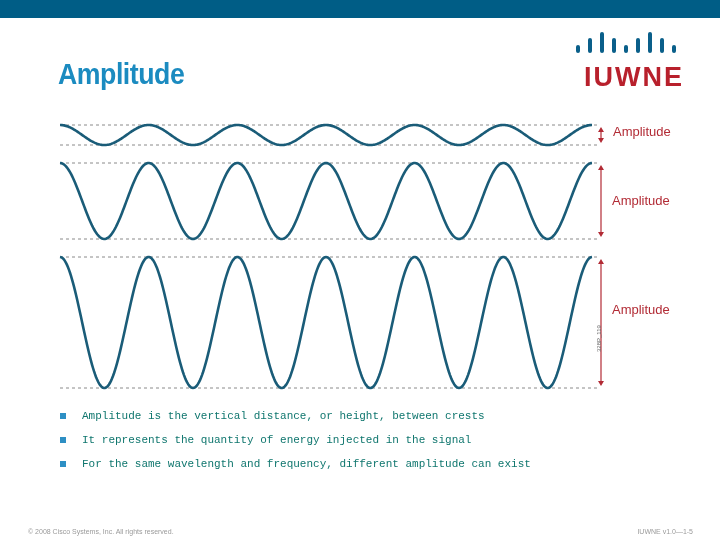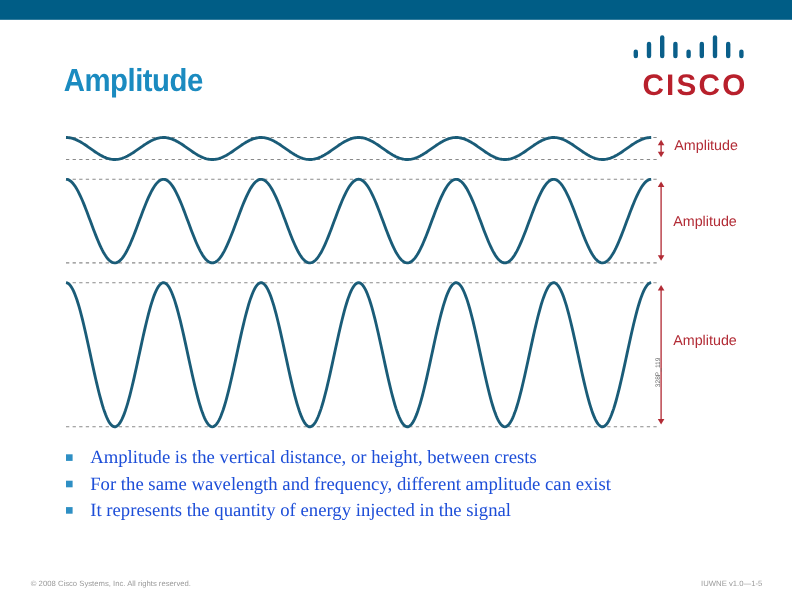--- a/index.html
+++ b/index.html
@@ -27,21 +27,21 @@
     font-family: "Liberation Sans", sans-serif;
   }
   .fig-id {
     position: absolute; left: 596px; top: 352px; font-size: 6px; color: #666;
     transform: rotate(-90deg); transform-origin: left top;
     font-family: "Liberation Sans", sans-serif;
   }
   .bullets { position: absolute; left: 58px; top: 405px; margin: 0; padding: 0; list-style: none; }
   .bullets li {
     position: relative; padding-left: 24px; height: 24px; line-height: 22px;
-    font-size: 17px; color: #1d4ed8; font-family: Liberation Serif, serif;
+    font-size: 11px; color: #0f766e; font-family: Liberation Mono, monospace;
     white-space: nowrap;
   }
   .bullet-sq {
     position: absolute; left: 2px; top: 8px; width: 6px; height: 6px; background: #2e8fc4;
   }
   .footer-left {
     position: absolute; left: 28px; top: 528px; font-size: 7px; color: #9a9a9a;
     font-family: "Liberation Sans", sans-serif;
   }
   .footer-right {
@@ -63,21 +63,21 @@
       <rect x="18" y="8" width="4" height="15" rx="2"></rect>
       <rect x="30" y="2" width="4" height="21" rx="2"></rect>
       <rect x="42" y="8" width="4" height="15" rx="2"></rect>
       <rect x="54" y="15" width="4" height="8" rx="2"></rect>
       <rect x="66" y="8" width="4" height="15" rx="2"></rect>
       <rect x="78" y="2" width="4" height="21" rx="2"></rect>
       <rect x="90" y="8" width="4" height="15" rx="2"></rect>
       <rect x="102" y="15" width="4" height="8" rx="2"></rect>
     </g>
   </svg>
-  <div class="logo-text">CISCO</div>
+  <div class="logo-text">IUWNE</div>
 </div>
 
 <div>
   <svg id="wave-svg" width="720" height="540" style="position:absolute;left:0;top:0;">
       <line x1="60" x2="600" y1="125" y2="125" stroke="#8a8a8a" stroke-width="1" stroke-dasharray="3,3"></line>
       <line x1="60" x2="600" y1="145" y2="145" stroke="#8a8a8a" stroke-width="1" stroke-dasharray="3,3"></line>
       <path d="M60 125.00 L61 125.03 L62 125.10 L63 125.23 L64 125.40 L65 125.62 L66 125.89 L67 126.21 L68 126.56 L69 126.97 L70 127.41 L71 127.89 L72 128.40 L73 128.95 L74 129.53 L75 130.14 L76 130.77 L77 131.42 L78 132.09 L79 132.77 L80 133.47 L81 134.17 L82 134.88 L83 135.59 L84 136.30 L85 136.99 L86 137.68 L87 138.36 L88 139.02 L89 139.66 L90 140.27 L91 140.86 L92 141.42 L93 141.94 L94 142.44 L95 142.89 L96 143.31 L97 143.68 L98 144.01 L99 144.29 L100 144.53 L101 144.72 L102 144.86 L103 144.96 L104 145.00 L105 144.99 L106 144.93 L107 144.82 L108 144.66 L109 144.46 L110 144.20 L111 143.90 L112 143.56 L113 143.17 L114 142.74 L115 142.28 L116 141.77 L117 141.23 L118 140.67 L119 140.07 L120 139.44 L121 138.80 L122 138.14 L123 137.45 L124 136.76 L125 136.06 L126 135.35 L127 134.65 L128 133.94 L129 133.24 L130 132.55 L131 131.86 L132 131.20 L133 130.56 L134 129.93 L135 129.33 L136 128.77 L137 128.23 L138 127.72 L139 127.26 L140 126.83 L141 126.44 L142 126.10 L143 125.80 L144 125.54 L145 125.34 L146 125.18 L147 125.07 L148 125.01 L149 125.00 L150 125.04 L151 125.14 L152 125.28 L153 125.47 L154 125.71 L155 125.99 L156 126.32 L157 126.69 L158 127.11 L159 127.56 L160 128.06 L161 128.58 L162 129.14 L163 129.73 L164 130.34 L165 130.98 L166 131.64 L167 132.32 L168 133.01 L169 133.70 L170 134.41 L171 135.12 L172 135.83 L173 136.53 L174 137.23 L175 137.91 L176 138.58 L177 139.23 L178 139.86 L179 140.47 L180 141.05 L181 141.60 L182 142.11 L183 142.59 L184 143.03 L185 143.44 L186 143.79 L187 144.11 L188 144.38 L189 144.60 L190 144.77 L191 144.90 L192 144.97 L193 145.00 L194 144.97 L195 144.90 L196 144.77 L197 144.60 L198 144.38 L199 144.11 L200 143.79 L201 143.44 L202 143.03 L203 142.59 L204 142.11 L205 141.60 L206 141.05 L207 140.47 L208 139.86 L209 139.23 L210 138.58 L211 137.91 L212 137.23 L213 136.53 L214 135.83 L215 135.12 L216 134.41 L217 133.70 L218 133.01 L219 132.32 L220 131.64 L221 130.98 L222 130.34 L223 129.73 L224 129.14 L225 128.58 L226 128.06 L227 127.56 L228 127.11 L229 126.69 L230 126.32 L231 125.99 L232 125.71 L233 125.47 L234 125.28 L235 125.14 L236 125.04 L237 125.00 L238 125.01 L239 125.07 L240 125.18 L241 125.34 L242 125.54 L243 125.80 L244 126.10 L245 126.44 L246 126.83 L247 127.26 L248 127.72 L249 128.23 L250 128.77 L251 129.33 L252 129.93 L253 130.56 L254 131.20 L255 131.86 L256 132.55 L257 133.24 L258 133.94 L259 134.65 L260 135.35 L261 136.06 L262 136.76 L263 137.45 L264 138.14 L265 138.80 L266 139.44 L267 140.07 L268 140.67 L269 141.23 L270 141.77 L271 142.28 L272 142.74 L273 143.17 L274 143.56 L275 143.90 L276 144.20 L277 144.46 L278 144.66 L279 144.82 L280 144.93 L281 144.99 L282 145.00 L283 144.96 L284 144.86 L285 144.72 L286 144.53 L287 144.29 L288 144.01 L289 143.68 L290 143.31 L291 142.89 L292 142.44 L293 141.94 L294 141.42 L295 140.86 L296 140.27 L297 139.66 L298 139.02 L299 138.36 L300 137.68 L301 136.99 L302 136.30 L303 135.59 L304 134.88 L305 134.17 L306 133.47 L307 132.77 L308 132.09 L309 131.42 L310 130.77 L311 130.14 L312 129.53 L313 128.95 L314 128.40 L315 127.89 L316 127.41 L317 126.97 L318 126.56 L319 126.21 L320 125.89 L321 125.62 L322 125.40 L323 125.23 L324 125.10 L325 125.03 L326 125.00 L327 125.03 L328 125.10 L329 125.23 L330 125.40 L331 125.62 L332 125.89 L333 126.21 L334 126.56 L335 126.97 L336 127.41 L337 127.89 L338 128.40 L339 128.95 L340 129.53 L341 130.14 L342 130.77 L343 131.42 L344 132.09 L345 132.77 L346 133.47 L347 134.17 L348 134.88 L349 135.59 L350 136.30 L351 136.99 L352 137.68 L353 138.36 L354 139.02 L355 139.66 L356 140.27 L357 140.86 L358 141.42 L359 141.94 L360 142.44 L361 142.89 L362 143.31 L363 143.68 L364 144.01 L365 144.29 L366 144.53 L367 144.72 L368 144.86 L369 144.96 L370 145.00 L371 144.99 L372 144.93 L373 144.82 L374 144.66 L375 144.46 L376 144.20 L377 143.90 L378 143.56 L379 143.17 L380 142.74 L381 142.28 L382 141.77 L383 141.23 L384 140.67 L385 140.07 L386 139.44 L387 138.80 L388 138.14 L389 137.45 L390 136.76 L391 136.06 L392 135.35 L393 134.65 L394 133.94 L395 133.24 L396 132.55 L397 131.86 L398 131.20 L399 130.56 L400 129.93 L401 129.33 L402 128.77 L403 128.23 L404 127.72 L405 127.26 L406 126.83 L407 126.44 L408 126.10 L409 125.80 L410 125.54 L411 125.34 L412 125.18 L413 125.07 L414 125.01 L415 125.00 L416 125.04 L417 125.14 L418 125.28 L419 125.47 L420 125.71 L421 125.99 L422 126.32 L423 126.69 L424 127.11 L425 127.56 L426 128.06 L427 128.58 L428 129.14 L429 129.73 L430 130.34 L431 130.98 L432 131.64 L433 132.32 L434 133.01 L435 133.70 L436 134.41 L437 135.12 L438 135.83 L439 136.53 L440 137.23 L441 137.91 L442 138.58 L443 139.23 L444 139.86 L445 140.47 L446 141.05 L447 141.60 L448 142.11 L449 142.59 L450 143.03 L451 143.44 L452 143.79 L453 144.11 L454 144.38 L455 144.60 L456 144.77 L457 144.90 L458 144.97 L459 145.00 L460 144.97 L461 144.90 L462 144.77 L463 144.60 L464 144.38 L465 144.11 L466 143.79 L467 143.44 L468 143.03 L469 142.59 L470 142.11 L471 141.60 L472 141.05 L473 140.47 L474 139.86 L475 139.23 L476 138.58 L477 137.91 L478 137.23 L479 136.53 L480 135.83 L481 135.12 L482 134.41 L483 133.70 L484 133.01 L485 132.32 L486 131.64 L487 130.98 L488 130.34 L489 129.73 L490 129.14 L491 128.58 L492 128.06 L493 127.56 L494 127.11 L495 126.69 L496 126.32 L497 125.99 L498 125.71 L499 125.47 L500 125.28 L501 125.14 L502 125.04 L503 125.00 L504 125.01 L505 125.07 L506 125.18 L507 125.34 L508 125.54 L509 125.80 L510 126.10 L511 126.44 L512 126.83 L513 127.26 L514 127.72 L515 128.23 L516 128.77 L517 129.33 L518 129.93 L519 130.56 L520 131.20 L521 131.86 L522 132.55 L523 133.24 L524 133.94 L525 134.65 L526 135.35 L527 136.06 L528 136.76 L529 137.45 L530 138.14 L531 138.80 L532 139.44 L533 140.07 L534 140.67 L535 141.23 L536 141.77 L537 142.28 L538 142.74 L539 143.17 L540 143.56 L541 143.90 L542 144.20 L543 144.46 L544 144.66 L545 144.82 L546 144.93 L547 144.99 L548 145.00 L549 144.96 L550 144.86 L551 144.72 L552 144.53 L553 144.29 L554 144.01 L555 143.68 L556 143.31 L557 142.89 L558 142.44 L559 141.94 L560 141.42 L561 140.86 L562 140.27 L563 139.66 L564 139.02 L565 138.36 L566 137.68 L567 136.99 L568 136.30 L569 135.59 L570 134.88 L571 134.17 L572 133.47 L573 132.77 L574 132.09 L575 131.42 L576 130.77 L577 130.14 L578 129.53 L579 128.95 L580 128.40 L581 127.89 L582 127.41 L583 126.97 L584 126.56 L585 126.21 L586 125.89 L587 125.62 L588 125.40 L589 125.23 L590 125.10 L591 125.03 L592 125.00 " fill="none" stroke="#1a5c78" stroke-width="2.6"></path>
       <line x1="601" x2="601" y1="129" y2="141" stroke="#b22b35" stroke-width="1.2"></line>
       <polygon points="598,132 604,132 601,127" fill="#b22b35"></polygon>
       <polygon points="598,138 604,138 601,143" fill="#b22b35"></polygon>
@@ -95,18 +95,18 @@
       <polygon points="598,381 604,381 601,386" fill="#b22b35"></polygon>
     </svg>
   <div class="amp-label" style="left:613px;top:124px;">Amplitude</div>
   <div class="amp-label" style="left:612px;top:193px;">Amplitude</div>
   <div class="amp-label" style="left:612px;top:302px;">Amplitude</div>
   <div class="fig-id">328P_119</div>
 </div>
 
 <ul class="bullets">
   <li><span class="bullet-sq"></span><span>Amplitude is the vertical distance, or height, between crests</span></li>
+  <li><span class="bullet-sq"></span><span>It represents the quantity of energy injected in the signal</span></li>
   <li><span class="bullet-sq"></span><span>For the same wavelength and frequency, different amplitude can exist</span></li>
-  <li><span class="bullet-sq"></span><span>It represents the quantity of energy injected in the signal</span></li>
 </ul>
 
 <div class="footer-left">© 2008 Cisco Systems, Inc. All rights reserved.</div>
 <div class="footer-right">IUWNE v1.0—1-5</div>
 
 </body></html>

